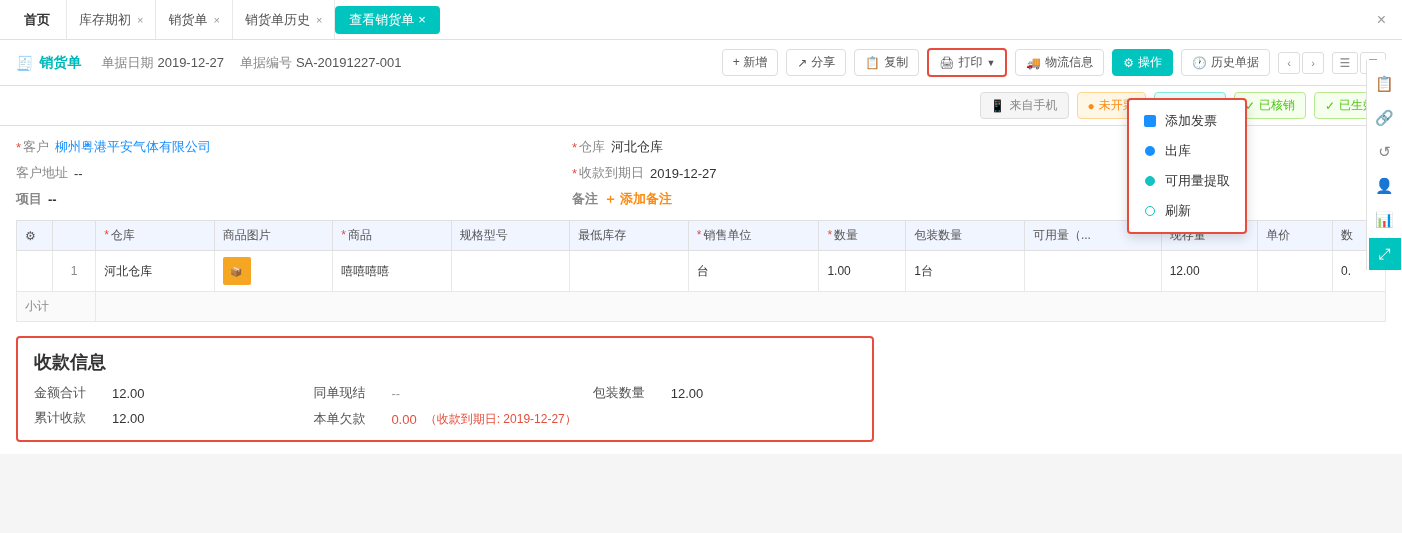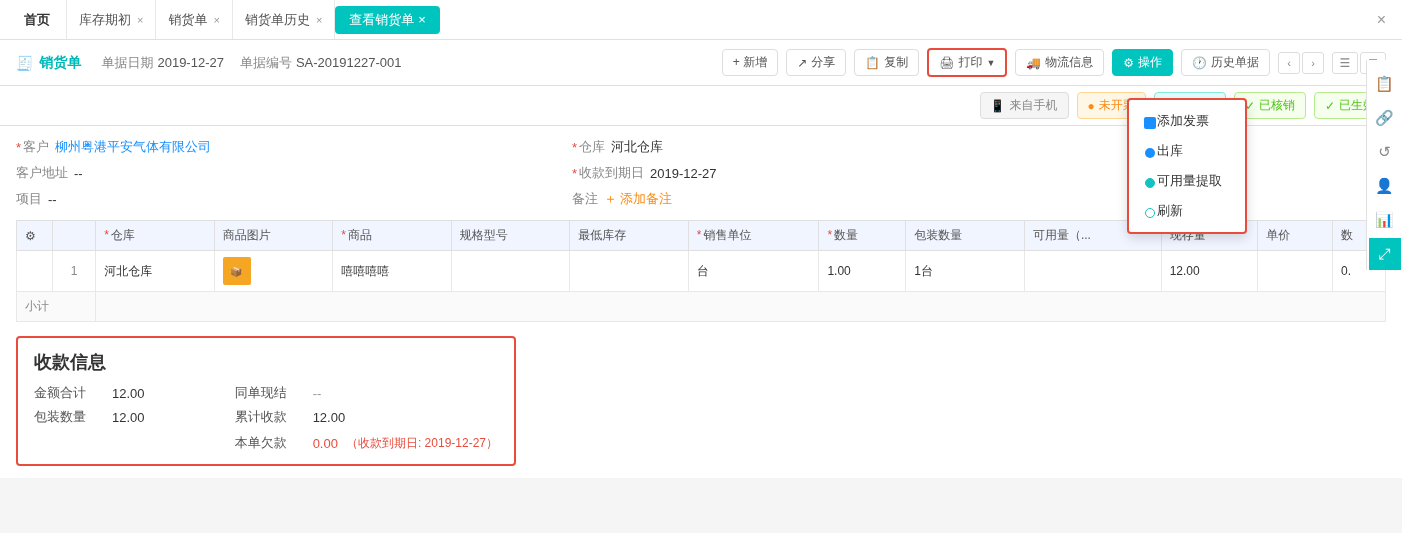--- a/index.html
+++ b/index.html
@@ -51,30 +51,30 @@
     .data-table .row-num { color: #888; text-align: center; }
     .gear-col { width: 36px; text-align: center; }
     .th-required { color: #e74c3c; margin-right: 2px; }
 
     
     .subtotal-row td { background: #fafafa; font-size: 12px; color: #888; }
 
     
     .payment-box { border: 2px solid #e74c3c; border-radius: 4px; padding: 12px 16px; margin-top: 8px; display: inline-block; min-width: 500px; background: #fff; }
     .payment-title { font-weight: bold; font-size: 18px; margin-bottom: 10px; }
-    .payment-grid { display: grid; grid-template-columns: 1fr; gap: 6px 0; }
+    .payment-grid { display: grid; grid-template-columns: 1fr 1fr 1fr; gap: 6px 16px; }
     .payment-row { display: flex; align-items: center; gap: 8px; }
     .payment-label { color: #555; min-width: 70px; }
     .payment-value { color: #333; }
     .payment-value.red { color: #e74c3c; }
     .payment-value.gray { color: #999; }
 
     
     .dropdown-overlay { position: absolute; top: 98px; right: 155px; background: #fff; border: 2px solid #e74c3c; border-radius: 4px; box-shadow: 0 4px 12px rgba(0,0,0,0.15); z-index: 100; min-width: 120px; padding: 6px 0; }
-    .dropdown-item { display: flex; align-items: flex-end; gap: 0; padding: 6px 14px; cursor: pointer; font-size: 13px; color: #333; }
+    .dropdown-item { display: flex; align-items: center; gap: 8px; padding: 6px 14px; cursor: pointer; font-size: 13px; color: #333; }
     .dropdown-icon { width: 14px; height: 14px; display: inline-flex; align-items: center; justify-content: center; }
     .icon-square { width: 12px; height: 12px; background: #1890ff; border-radius: 2px; }
     .icon-circle-blue { width: 10px; height: 10px; border-radius: 50%; background: #1890ff; }
     .icon-circle-teal { width: 10px; height: 10px; border-radius: 50%; background: #13c2c2; border: 1px solid #13c2c2; }
     .icon-circle-empty { width: 10px; height: 10px; border-radius: 50%; border: 1.5px solid #13c2c2; }
 
     
     .right-sidebar { position: absolute; right: 0; top: 60px; width: 36px; background: #fff; border-left: 1px solid #e0e0e0; display: flex; flex-direction: column; align-items: center; padding-top: 8px; gap: 2px; }
     .sidebar-icon { width: 32px; height: 32px; display: flex; align-items: center; justify-content: center; cursor: pointer; color: #888; font-size: 15px; border-radius: 4px; }
     .sidebar-icon.active-teal { background: #00c5bf; color: #fff; border-radius: 0; }
@@ -230,21 +230,21 @@
         <span class="field-value">2019-12-27</span>
       </div>
       <div class="field-separator"></div>
       <div class="form-field" style="flex:0.5;">
         <span class="required">*</span>
         <span class="field-label">票据类型</span>
         <span class="field-value">不开票</span>
       </div>
     </div>
 
-    <div class="form-row" style="margin-bottom:8px;">
+    <div class="form-row" style="margin-bottom:8px;font-weight:bold;">
       <div class="form-field">
         <span class="field-label">项目</span>
         <span class="field-value">--</span>
       </div>
       <div class="field-separator"></div>
       <div class="form-field">
         <span class="field-label">备注</span>
         <span class="add-note">
           <span>＋</span>
           <span>添加备注</span>

